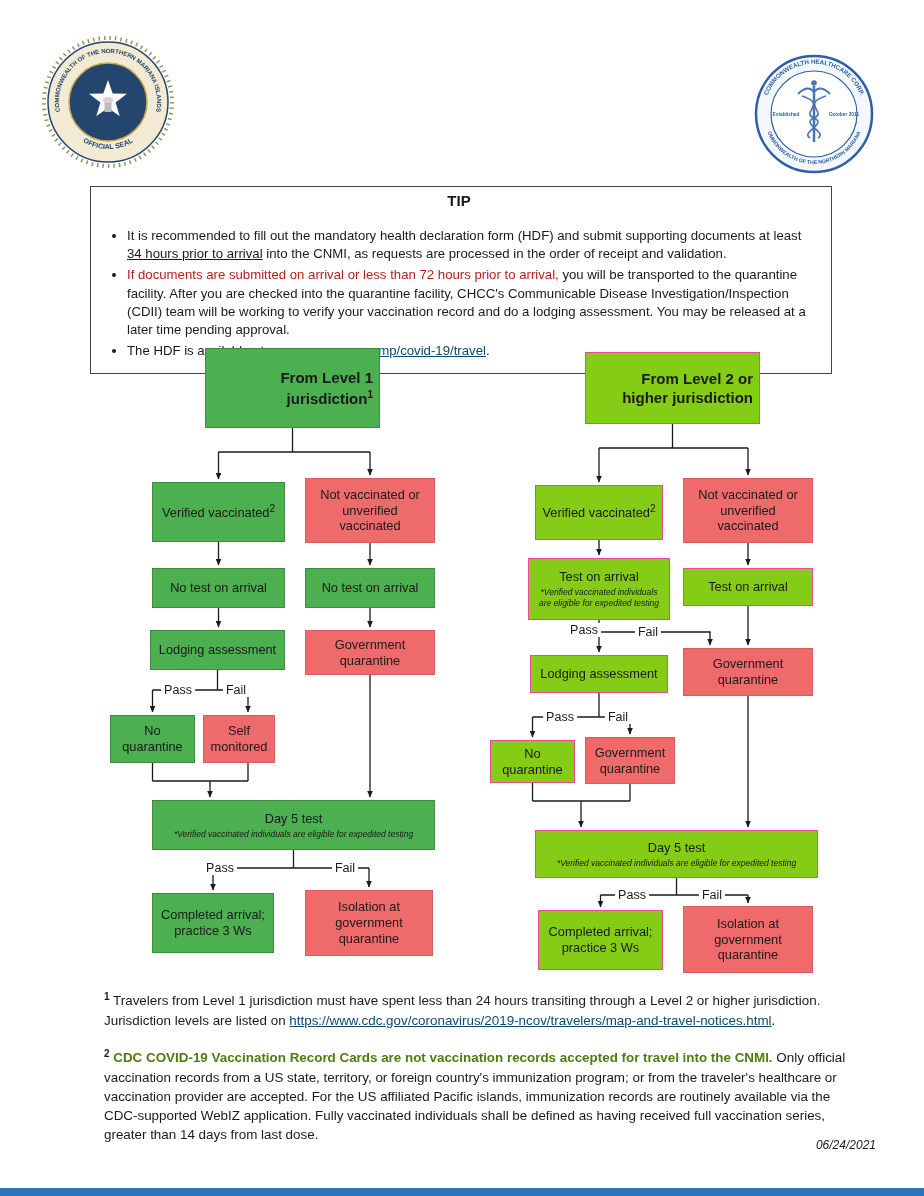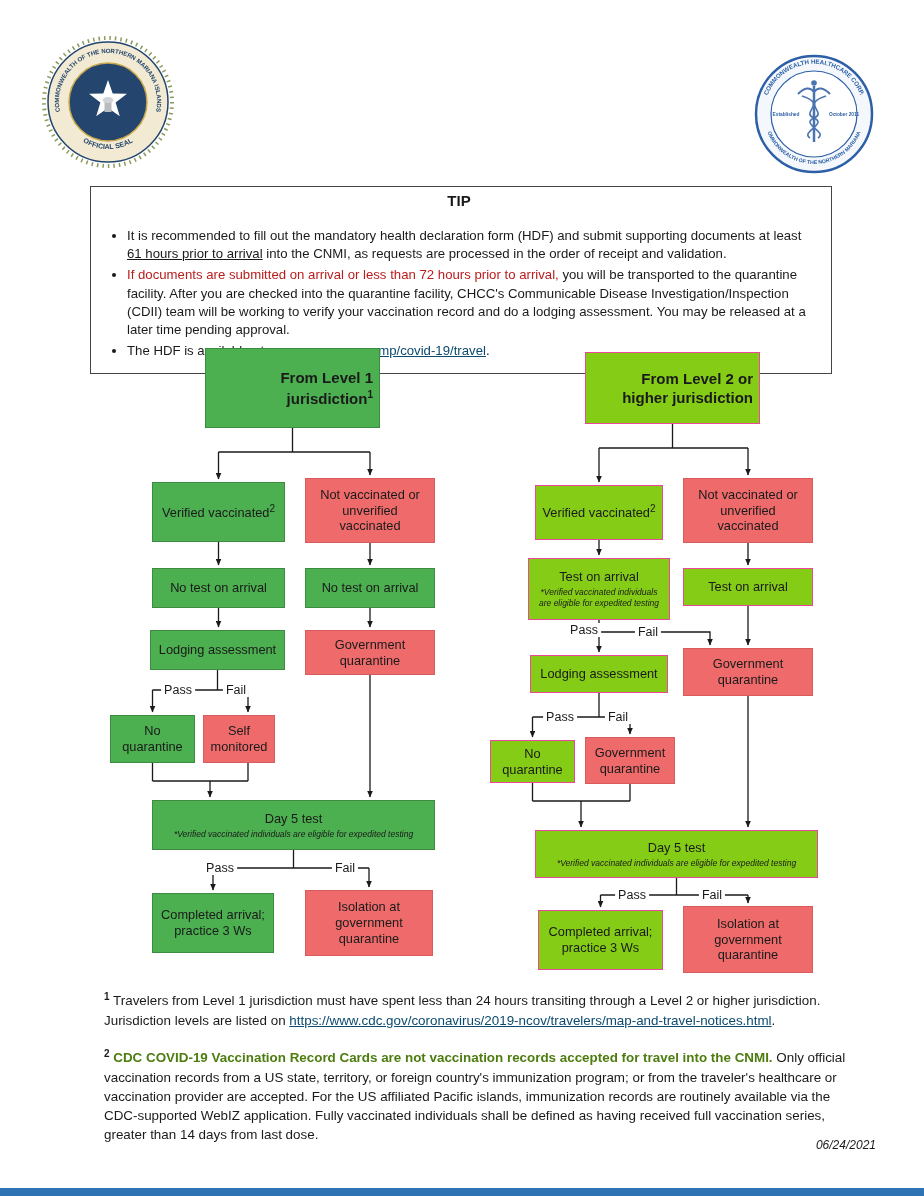--- a/index.html
+++ b/index.html
@@ -91,21 +91,21 @@
       <textPath href="#rsTop" startOffset="50%" text-anchor="middle">COMMONWEALTH HEALTHCARE CORP.</textPath>
     </text>
     <text class="chcctext" font-size="5.2">
       <textPath href="#rsBot" startOffset="50%" text-anchor="middle">COMMONWEALTH OF THE NORTHERN MARIANAS</textPath>
     </text>
   </svg>
 
   <div class="tipbox">
     <div class="tiptitle">TIP</div>
     <ul>
-      <li><span>It is recommended to fill out the mandatory health declaration form (HDF) and submit supporting documents at least </span><span class="u">61 hours prior to arrival</span><span> into the CNMI, as requests are processed in the order of receipt and validation.</span></li>
+      <li><span>It is recommended to fill out the mandatory health declaration form (HDF) and submit supporting documents at least </span><span class="u">34 hours prior to arrival</span><span> into the CNMI, as requests are processed in the order of receipt and validation.</span></li>
       <li><span class="redtext">If documents are submitted on arrival or less than 72 hours prior to arrival,</span><span> you will be transported to the quarantine facility. After you are checked into the quarantine facility, CHCC's Communicable Disease Investigation/Inspection (CDII) team will be working to verify your vaccination record and do a lodging assessment. You may be released at a later time pending approval.</span></li>
       <li><span>The HDF is available at </span><a class="link">www.governor.gov.mp/covid-19/travel</a><span>.</span></li>
     </ul>
   </div>
 
   <div class="node green start" style="left:205px; top:348px; width:175px; height:80px;">
     <div><span>From Level 1 jurisdiction</span><sup>1</sup></div>
   </div>
   <div class="node green" style="left:152px; top:482px; width:133px; height:60px;">
     <div><span>Verified vaccinated</span><sup>2</sup></div>

